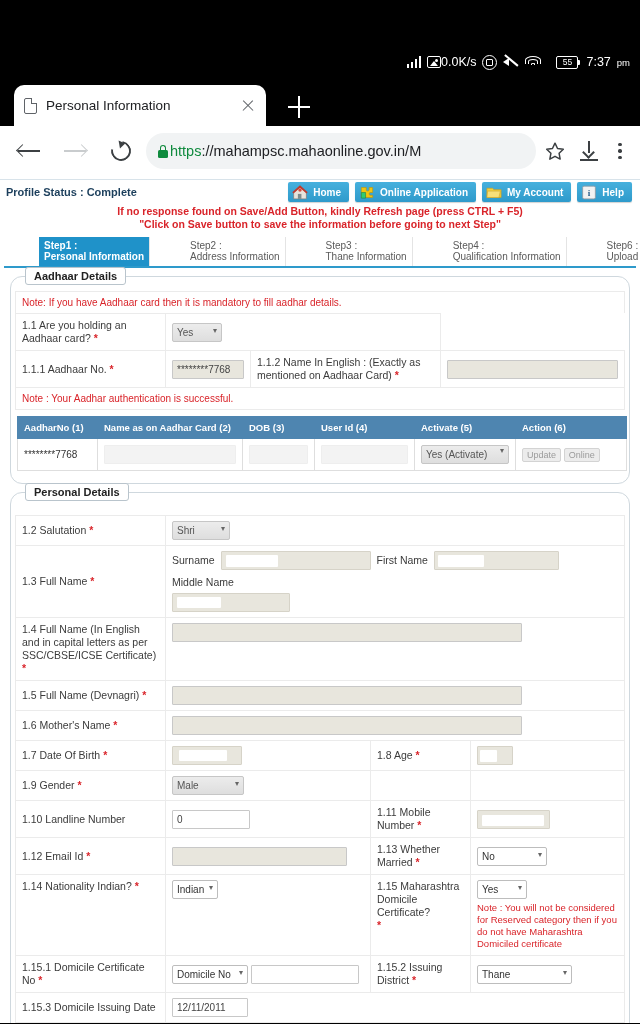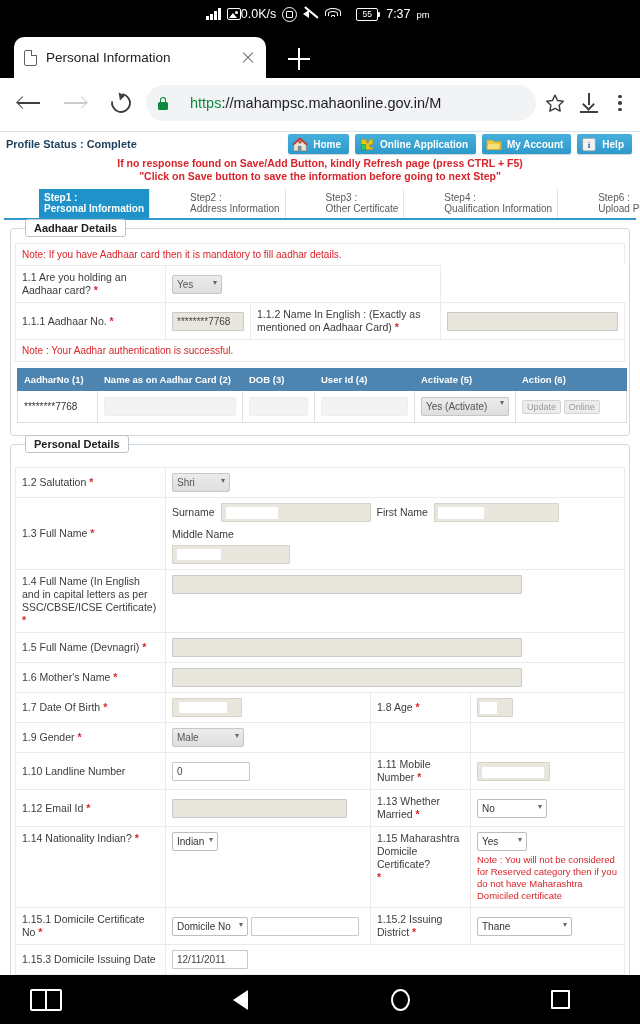--- a/index.html
+++ b/index.html
@@ -7,22 +7,22 @@
     width: 640px; height: 1024px;
     font-family: "Liberation Sans", sans-serif;
     background: #000;
     overflow: hidden;
   }
   .device { position: relative; width: 640px; height: 1024px; background: #fff; }
 
   
   .statusbar {
     height: 28px; background: #000; color: #fff;
-    display: flex; align-items: center; justify-content: center;
-    padding: 0 10px 0 6px; font-size: 13px;
+    display: flex; align-items: center; justify-content: flex-end;
+    padding: 0 10px 0 6px; font-size: 13px; margin-top: 48px;
   }
   .sb-left { display: flex; align-items: center; gap: 6px; }
   .sb-right { display: flex; align-items: center; gap: 6px; font-size: 12.5px; }
   .sb-ico { display: inline-flex; align-items: flex-end; }
   .bars { display:flex; align-items:flex-end; gap:1.5px; height:12px; }
   .bars i { display:block; width:2.5px; background:#fff; }
   .bars i:nth-child(1){height:4px}.bars i:nth-child(2){height:6px}
   .bars i:nth-child(3){height:9px}.bars i:nth-child(4){height:12px}
   .imgico { width:14px;height:12px;border:1.6px solid #fff;border-radius:2px;position:relative;}
   .imgico:after{content:"";position:absolute;left:1.5px;bottom:1.2px;width:0;height:0;
@@ -65,21 +65,21 @@
 
   .omnibar{height:50px;background:#fff;display:flex;align-items:center;padding:0 8px;gap:4px;}
   .nav-btn{width:42px;height:42px;display:flex;align-items:center;justify-content:center;flex:none;}
   .arrow{position:relative;width:22px;height:16px;}
   .arrow .shaft{position:absolute;top:7px;left:0;width:22px;height:1.8px;background:#3c4043;}
   .arrow .head{position:absolute;top:2.5px;left:0;width:9px;height:9px;border-left:1.8px solid #3c4043;border-bottom:1.8px solid #3c4043;transform:rotate(45deg);}
   .arrow.fwd .head{left:auto;right:0;border-left:none;border-bottom:none;border-right:1.8px solid #c9ccce;border-top:1.8px solid #c9ccce;}
   .arrow.fwd .shaft{background:#c9ccce;}
   .reload{width:20px;height:20px;border:2px solid #3c4043;border-radius:50%;border-top-color:transparent;transform:rotate(-35deg);position:relative;}
   .reload:after{content:"";position:absolute;right:-1px;top:0px;width:0;height:0;border-left:4px solid transparent;border-right:4px solid transparent;border-bottom:6px solid #3c4043;transform:rotate(115deg);}
-  .urlbox{flex:1;height:36px;background:#f1f3f4;border-radius:18px;display:flex;align-items:center;padding:0 12px;gap:22px;min-width:0;}
+  .urlbox{flex:1;height:36px;background:#f1f3f4;border-radius:18px;display:flex;align-items:center;padding:0 12px;gap:2px;min-width:0;}
   .lock{width:10px;height:13px;position:relative;flex:none;}
   .lock .body{position:absolute;bottom:0;width:10px;height:8px;background:#0f8a3d;border-radius:1.5px;}
   .lock .shk{position:absolute;top:0;left:2px;width:6px;height:6px;border:1.7px solid #0f8a3d;border-bottom:none;border-radius:3px 3px 0 0;}
   .urltext{font-size:14.5px;color:#202124;white-space:nowrap;overflow:hidden;}
   .urltext .scheme{color:#0f8a3d;}
   .star{width:22px;height:21px;flex:none;color:#3c4043;}
   .dl{width:20px;height:20px;position:relative;flex:none;}
   .dl .st{position:absolute;left:9px;top:0;width:2px;height:12px;background:#3c4043;}
   .dl .hd2{position:absolute;left:5px;top:6.5px;width:9px;height:9px;border-right:2px solid #3c4043;border-bottom:2px solid #3c4043;transform:rotate(45deg);}
   .dl .bs{position:absolute;left:1px;bottom:0;width:18px;height:2px;background:#3c4043;}
@@ -100,21 +100,21 @@
 
   .alertline{text-align:center;color:#d9242a;font-size:10.5px;font-weight:bold;line-height:13px;padding-top:3px;}
   .alertline2{text-align:center;color:#d9242a;font-size:10.5px;font-weight:bold;line-height:13px;padding-bottom:4px;}
 
   .steps{display:flex;border-bottom:2px solid #2e9acb;margin:2px 4px 0 4px;}
   .step{padding:3px 5px 4px 5px;font-size:10px;line-height:11px;color:#5a5a5a;border-right:1px solid #e4e4e4;background:#fff;white-space:nowrap;margin-left:35px;}
   .step.active{background:#1f92c9;color:#fff;font-weight:bold;}
   .step .l1{display:block;}
   .step .l2{display:block;}
 
-  .fieldset{border:1px solid #cfd8de;margin:8px 10px 0 10px;padding:4px 4px 6px 4px;position:relative;border-radius:4px;}
+  .fieldset{border:1px solid #cfd8de;margin:8px 10px 0 10px;padding:4px 4px 6px 4px;position:relative;border-radius:12px;}
   .legend{position:absolute;top:-10px;left:14px;background:#fff;border:1px solid #b9c4cc;border-radius:3px;
     padding:2px 8px;font-size:11px;font-weight:bold;color:#222;}
 
   table.form{width:100%;border-collapse:collapse;margin-top:10px;}
   table.form td{border:1px solid #ebebeb;padding:5px 6px;font-size:10.5px;color:#3b3b3b;vertical-align:middle;line-height:13px;}
   td.lbl{width:150px;}
   .req{color:#d9242a;font-weight:bold;}
   .note{color:#d9242a;font-size:10px;padding:5px 6px;border:1px solid #ebebeb;border-bottom:none;}
   .note.bottom{border:1px solid #ebebeb;border-top:none;}
 
@@ -291,21 +291,21 @@
       <div class="step active">
         <span class="l1">Step1 :</span>
         <span class="l2">Personal Information</span>
       </div>
       <div class="step">
         <span class="l1">Step2 :</span>
         <span class="l2">Address Information</span>
       </div>
       <div class="step">
         <span class="l1">Step3 :</span>
-        <span class="l2">Other Certificate</span>
+        <span class="l2">Thane Information</span>
       </div>
       <div class="step">
         <span class="l1">Step4 :</span>
         <span class="l2">Qualification Information</span>
       </div>
       <div class="step">
         <span class="l1">Step6 :</span>
         <span class="l2">Upload Photo / Signature</span>
       </div>
     </div>

